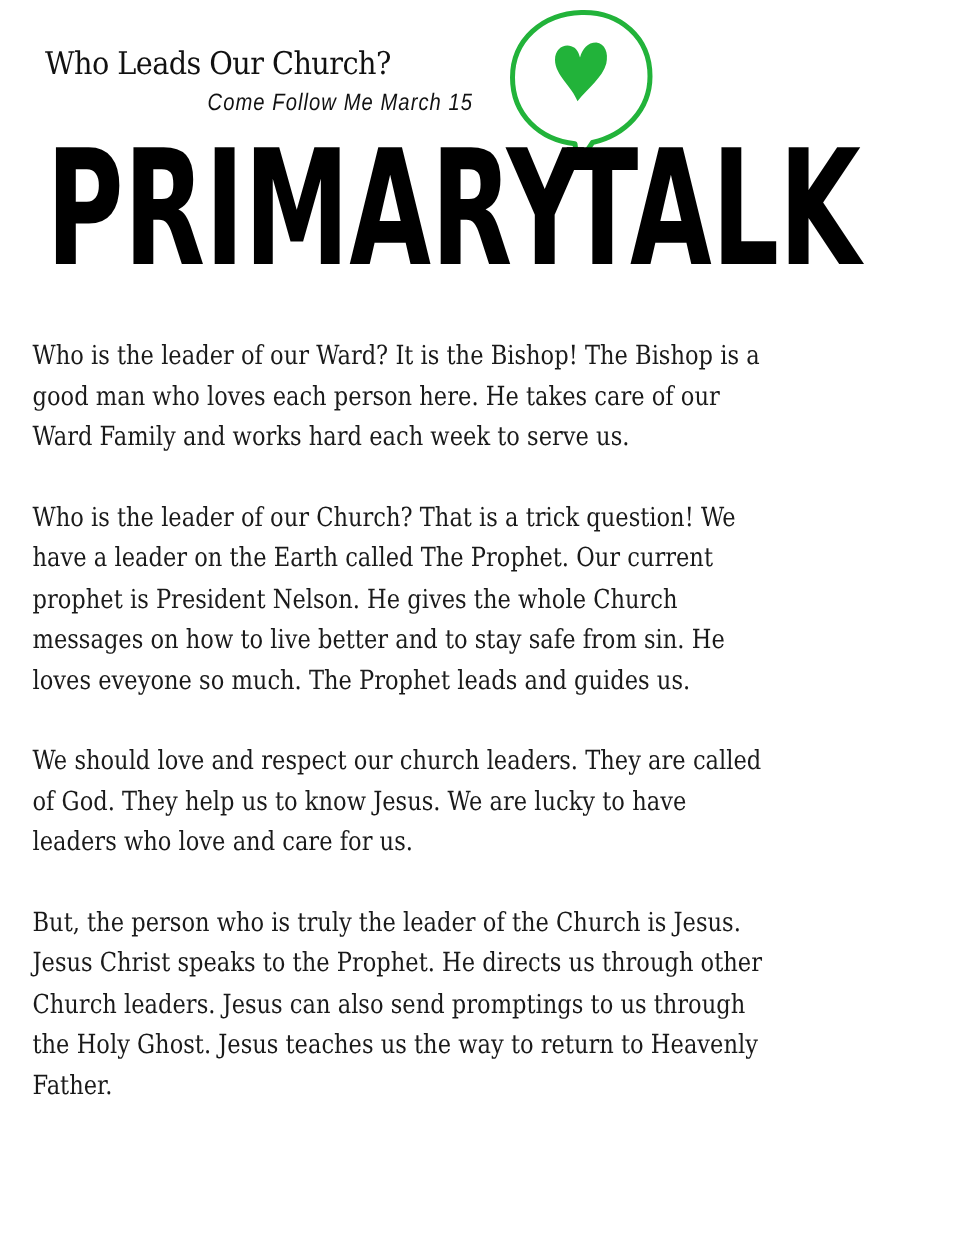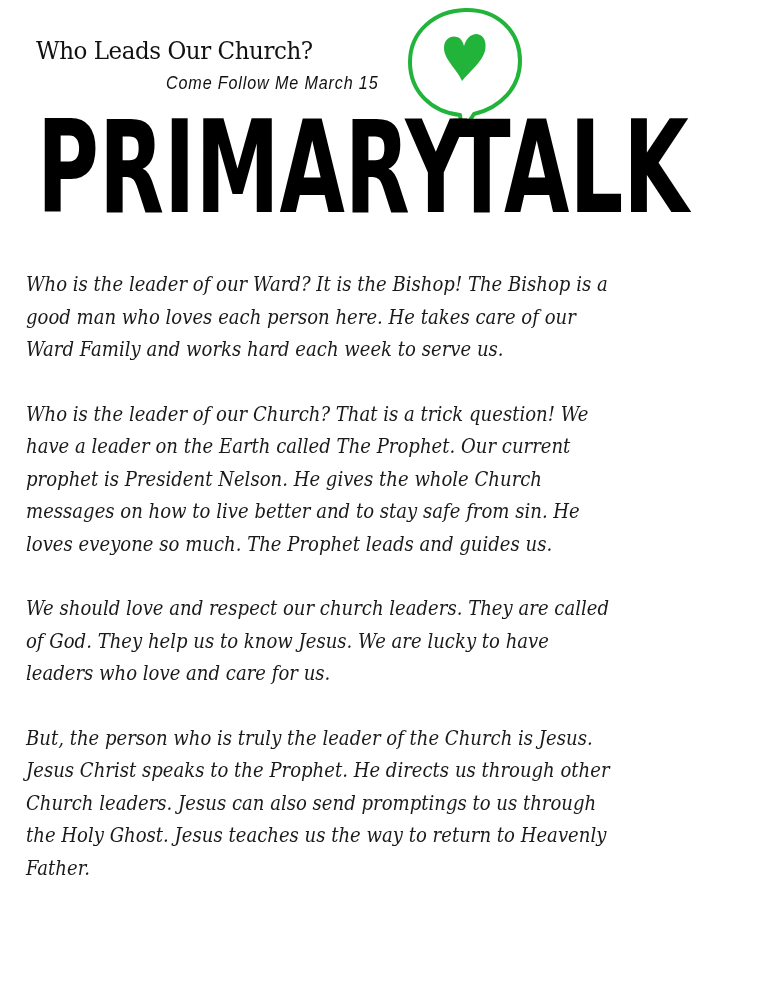--- a/index.html
+++ b/index.html
@@ -5,21 +5,21 @@
   html, body { margin: 0; padding: 0; background: #ffffff; }
   body { width: 768px; height: 994px; position: relative; overflow: hidden; font-family: "DejaVu Serif", serif; color: #1a1a1a; }
   .subtitle-title { position: absolute; left: 36px; top: 36px; font-family: "DejaVu Serif", serif; font-size: 25px; letter-spacing: -0.5px; white-space: nowrap; color: #111; transform: scaleX(0.92); transform-origin: left top; }
   .tagline { position: absolute; left: 166px; top: 72px; font-family: "Liberation Sans", sans-serif; font-style: italic; font-size: 19px; letter-spacing: 1px; white-space: nowrap; color: #111; transform: scaleX(0.85); transform-origin: left top; }
   .bubble { position: absolute; left: 404px; top: 4px; width: 122px; height: 134px; }
   .big-title { position: absolute; left: 37px; top: 104px; width: 680px; height: 115px; }
   .big-title span { position: absolute; top: 0; font-family: "DejaVu Sans", sans-serif; font-weight: bold; font-size: 128px; line-height: 128px; color: #000; white-space: nowrap; transform-origin: left top; }
   .big-title .w1 { left: 0; transform: scaleX(0.66); }
   .big-title .w2 { left: 416px; transform: scaleX(0.66); }
   .body-text { position: absolute; left: 26px; top: 268px; width: 720px; }
-  .para { margin: 0 0 32px 0; font-style: italic; }
+  .para { margin: 0 0 32px 0; }
   .line { display: block; height: 32.5px; line-height: 32.5px; font-size: 21px; white-space: nowrap; transform: scaleX(0.86); transform-origin: left center; }
 </style>
 </head>
 <body>
 
 <div class="subtitle-title">Who Leads Our Church?</div>
 <div class="tagline">Come Follow Me March 15</div>
 
 <svg class="bubble" viewBox="0 0 122 134" xmlns="http://www.w3.org/2000/svg">
   <path d="M61 6 C92 5 116 26 116 57 C116 84 96 104 70 110 L58 128 L56 111 C28 108 6 88 6 58 C6 28 30 7 61 6 Z" fill="none" stroke="#22b33a" stroke-width="4" stroke-linejoin="round"></path>

